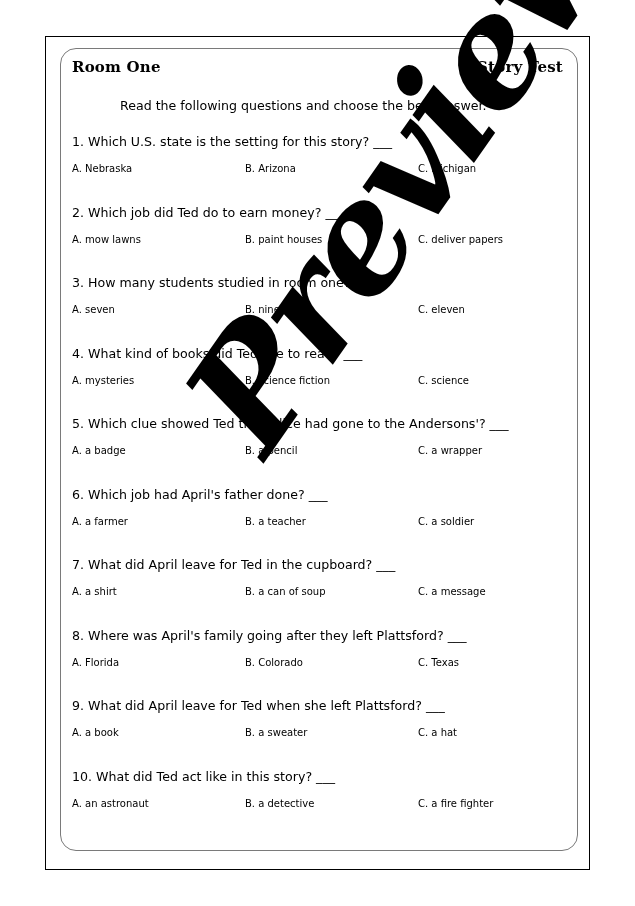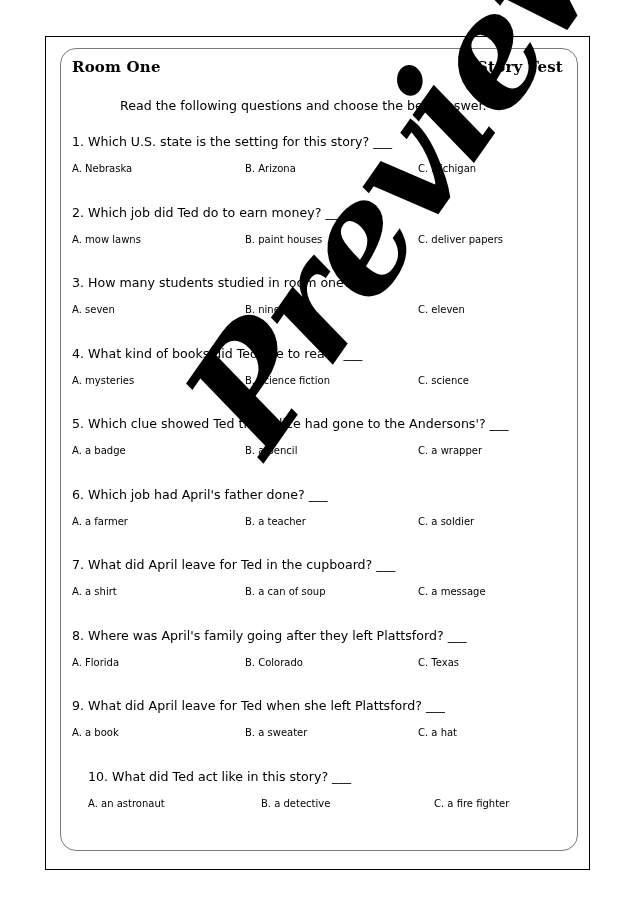--- a/index.html
+++ b/index.html
@@ -213,21 +213,21 @@
         </div>
       </div>
       <div class="question-block" style="top: 698px;">
         <div class="q-text">9. What did April leave for Ted when she left Plattsford? <span class="q-blank">___</span></div>
         <div class="options">
           <div class="opt opt-a">A. a book</div>
           <div class="opt opt-b">B. a sweater</div>
           <div class="opt opt-c">C. a hat</div>
         </div>
       </div>
-      <div class="question-block" style="top: 768.5px; margin-left: 16px;">
+      <div class="question-block" style="top: 768.5px;">
         <div class="q-text">10. What did Ted act like in this story? <span class="q-blank">___</span></div>
         <div class="options">
           <div class="opt opt-a">A. an astronaut</div>
           <div class="opt opt-b">B. a detective</div>
           <div class="opt opt-c">C. a fire fighter</div>
         </div>
       </div>
     </div>
 
 </div>

